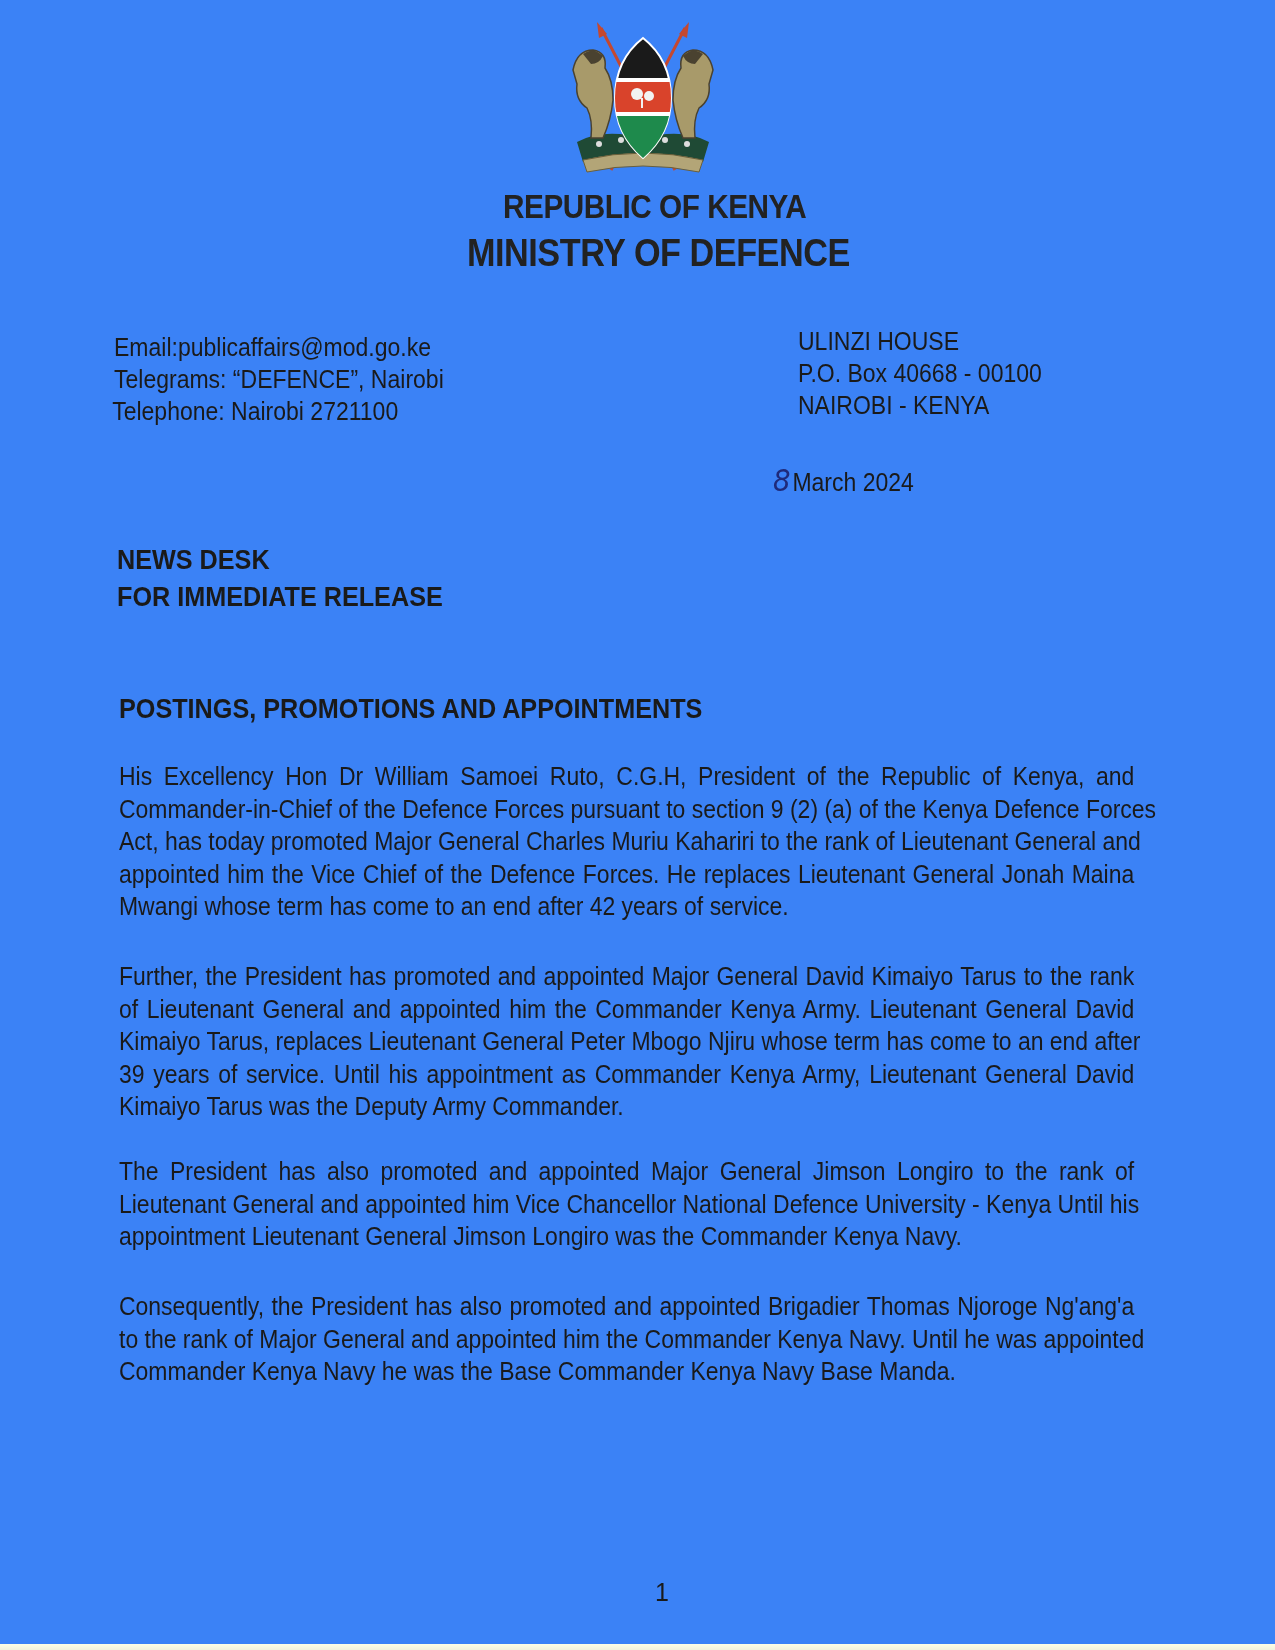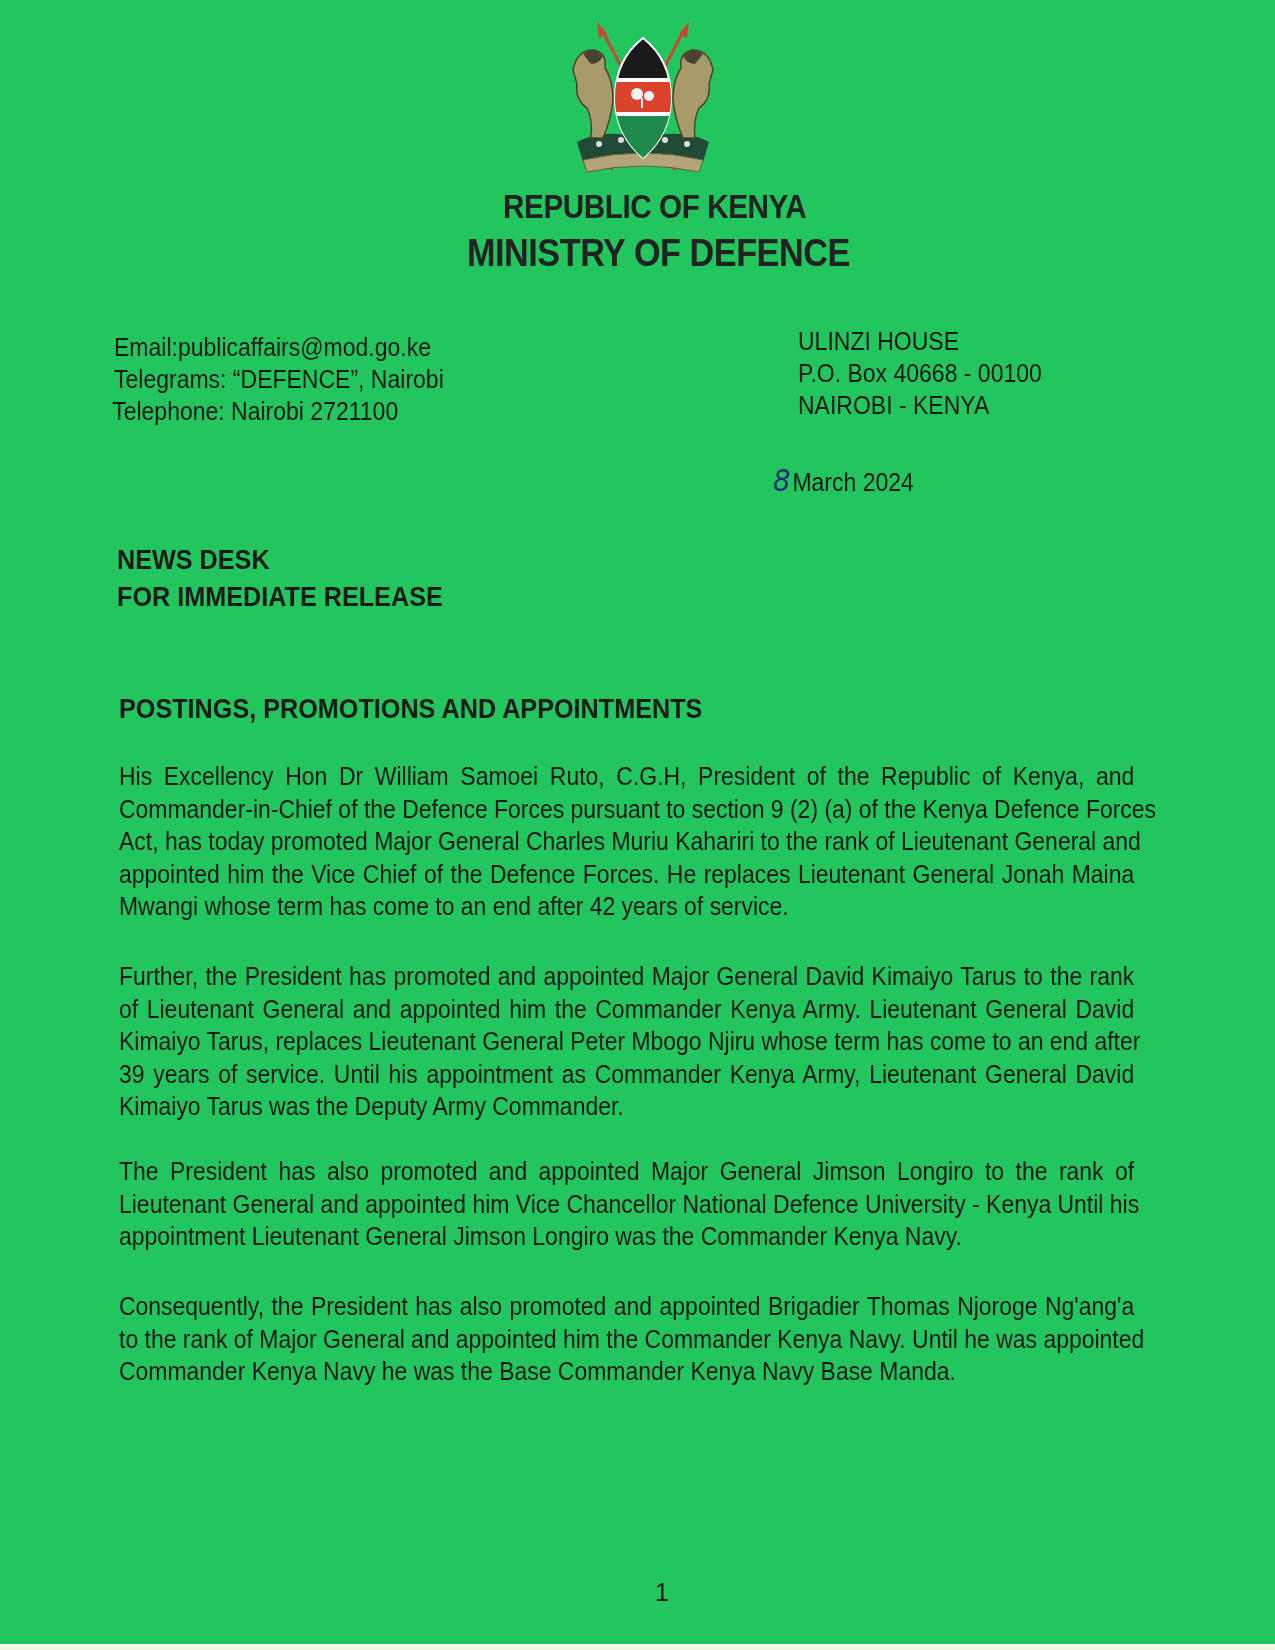--- a/index.html
+++ b/index.html
@@ -11,21 +11,21 @@
       height: 1650px;
       background: #fefee6;
       position: relative;
       overflow: hidden;
       font-family: "Liberation Sans", sans-serif;
       color: #1a1a1a;
     }
     .page {
       position: absolute;
       inset: 0;
-      background: #22c55e;
+      background: #3b82f6;
     }
     .coat-of-arms {
       position: absolute;
       left: 563px;
       top: 20px;
       width: 160px;
       height: 160px;
     }
     .header-title {
       position: absolute;

